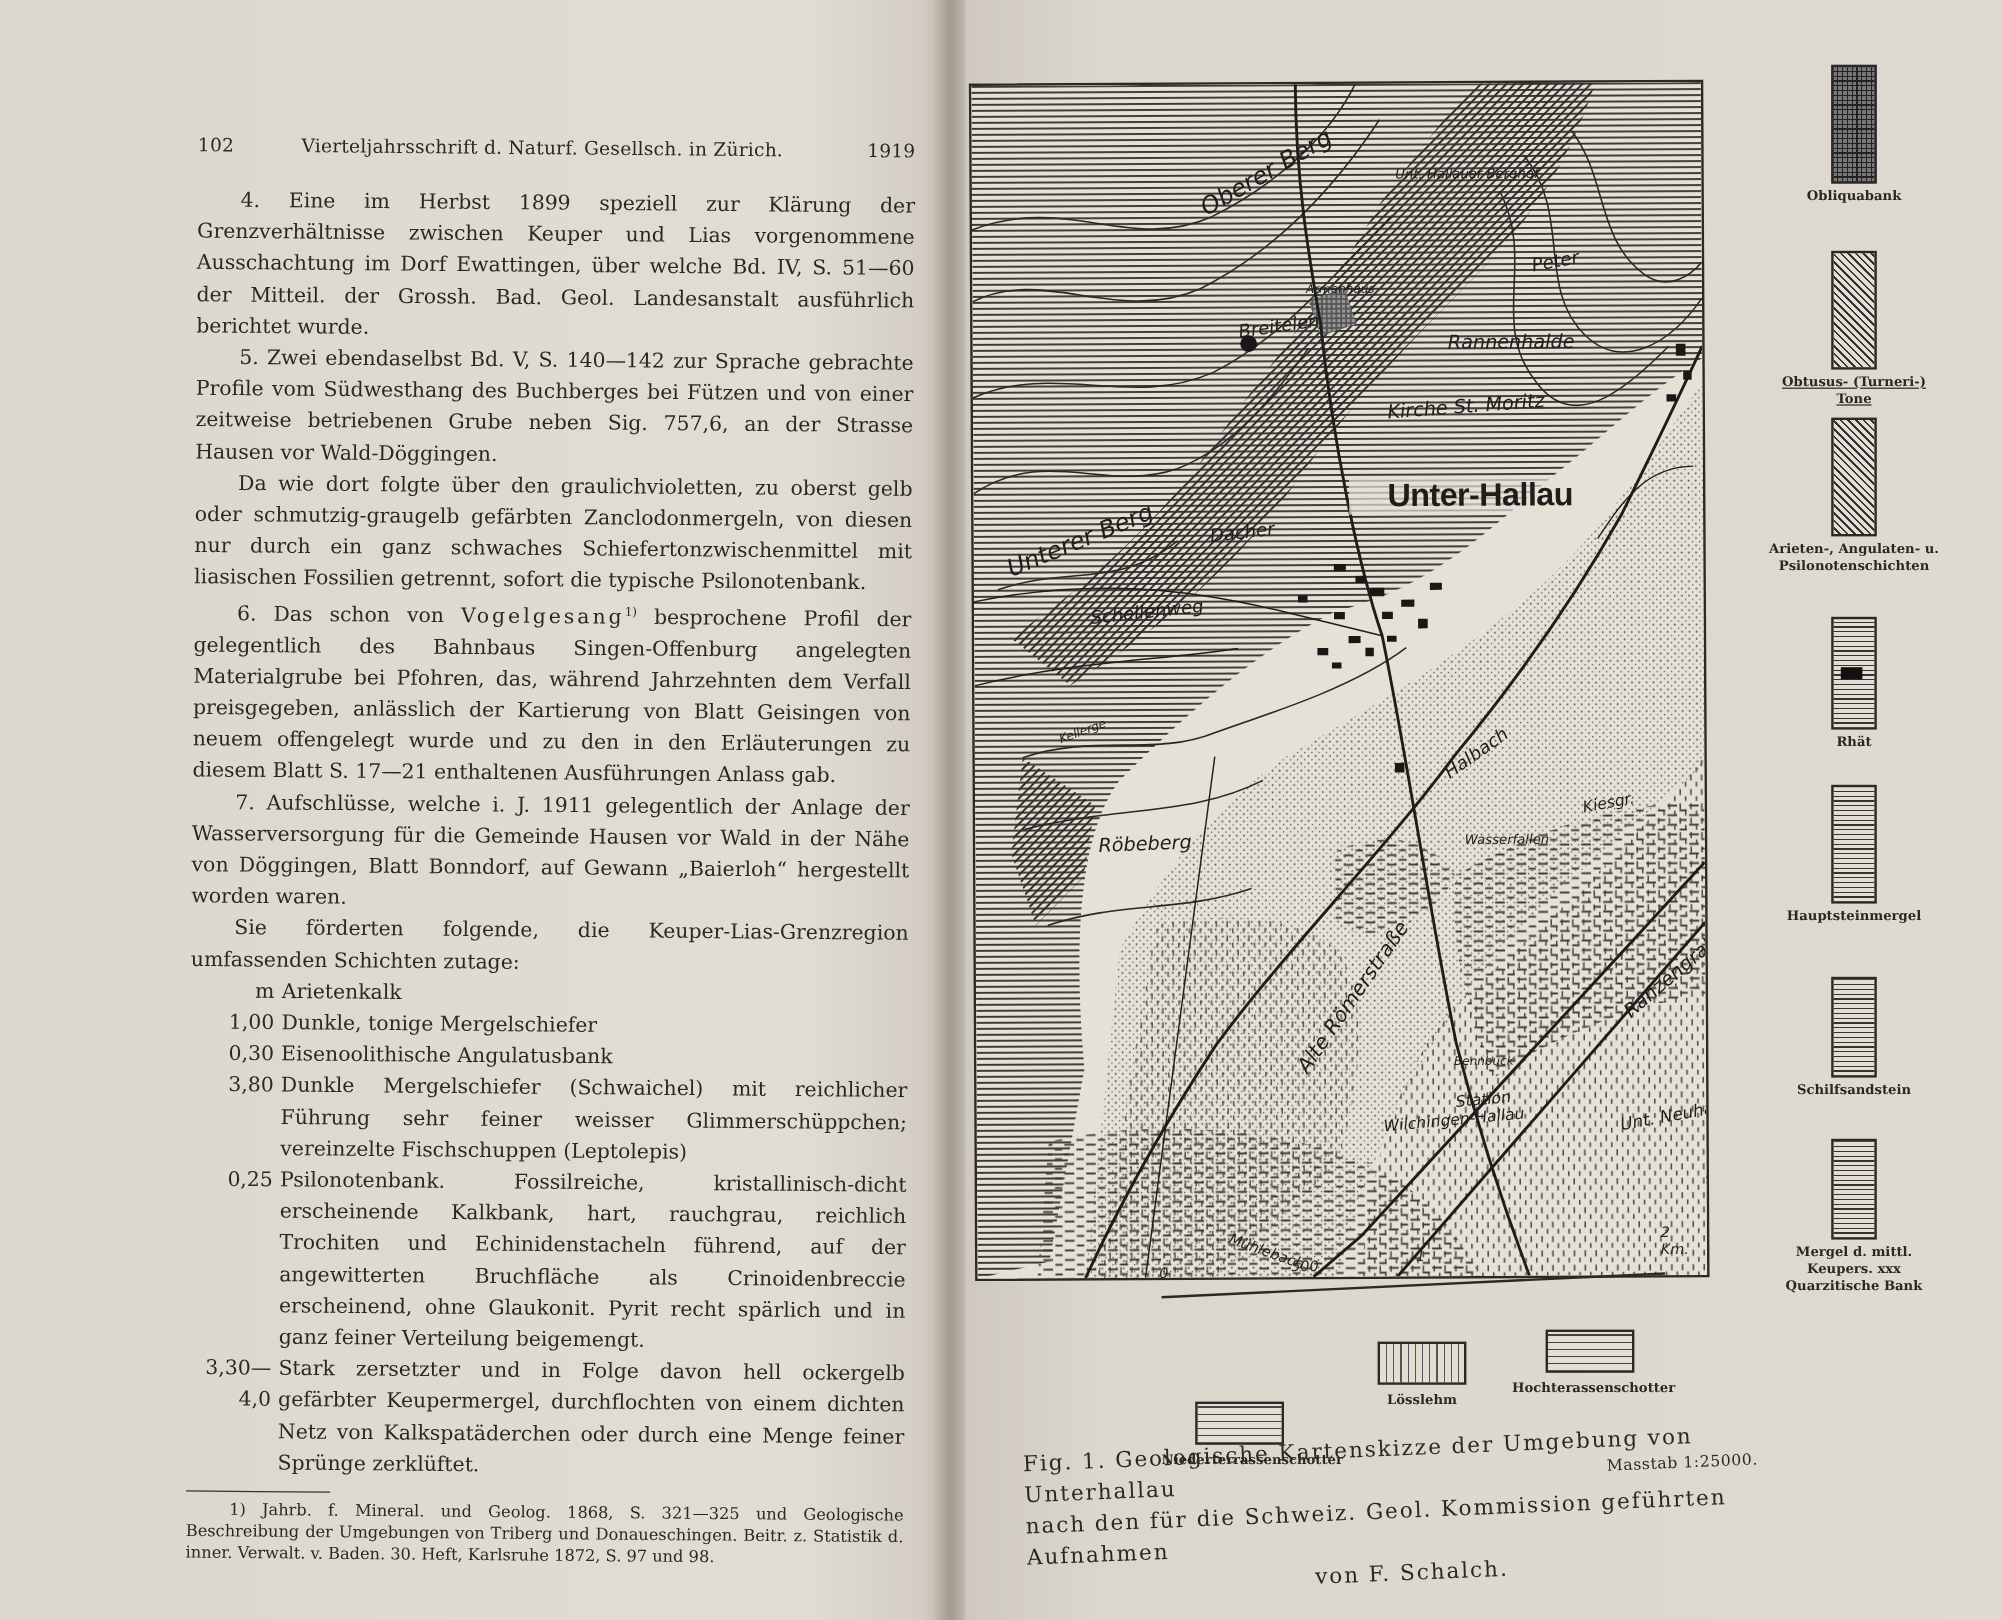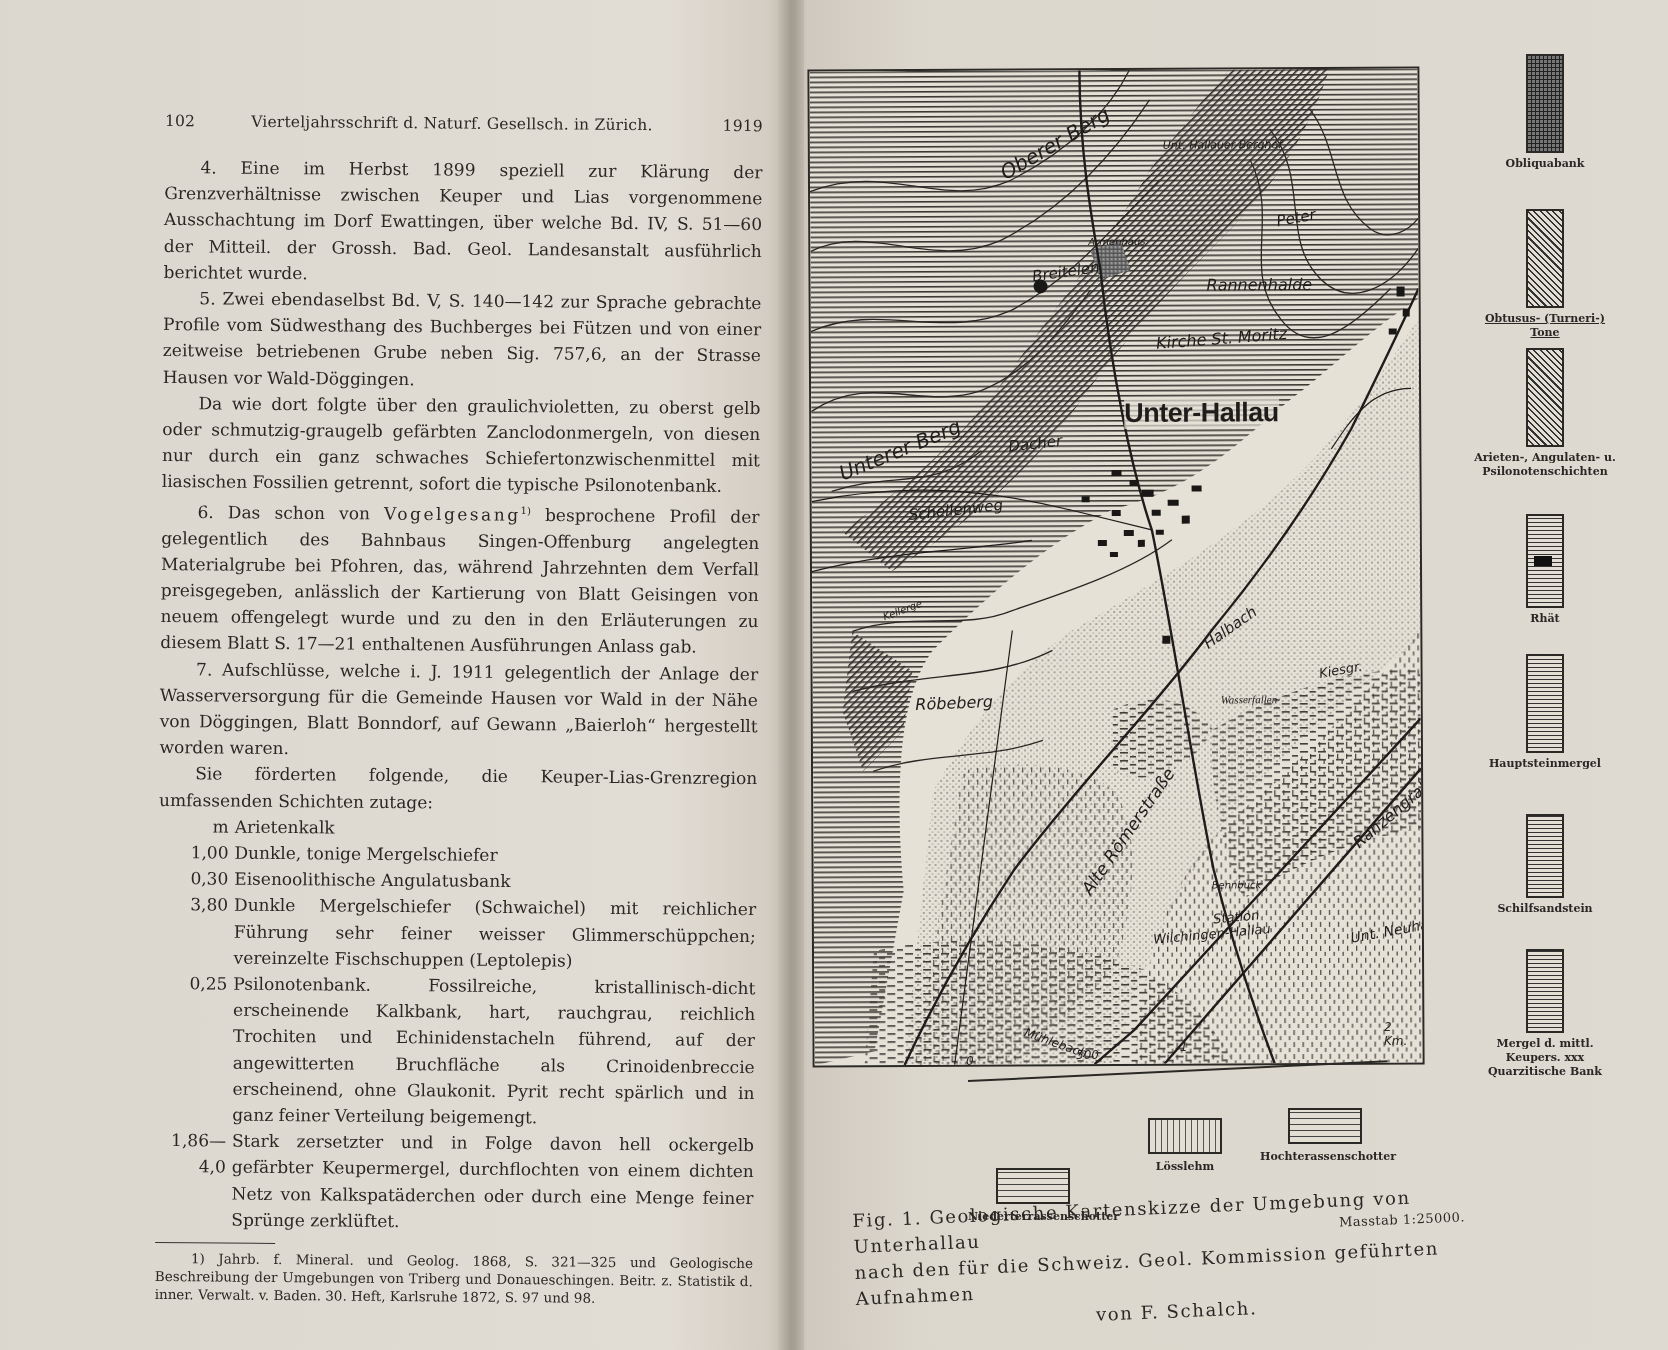--- a/index.html
+++ b/index.html
@@ -28,21 +28,21 @@
   .rule { width: 120px; border-top: 1px solid #333; margin: 10px 0 6px 0; }
   .footnote { font-size: 13.5px; line-height: 18px; text-align: justify; }
   .footnote p { margin: 0; text-indent: 36px; }
   .tilt1 { transform: rotate(0.5deg); transform-origin: left top; }
 
   
   .map-frame { position: absolute; left: 810px; top: 68px; width: 608px; height: 994px;
     border: 2px solid #2b2926; background: #e3ded4; overflow: hidden; transform: rotate(-0.3deg); }
   .map-frame svg { position: absolute; inset: 0; }
   .map-label { position: absolute; font-style: italic; font-family: "DejaVu Sans", sans-serif; color: #1f1d1b; white-space: nowrap; }
-  .map-label.big { font-style: normal; font-weight: bold; font-size: 27px; font-family: "Liberation Sans Narrow","Liberation Sans",sans-serif; letter-spacing: -0.5px; }
+  .map-label.big { font-style: normal; font-weight: bold; font-size: 27px; font-family: "Liberation Sans Narrow","Liberation Sans",sans-serif; letter-spacing: -0.5px; padding-left: 32px; }
 
   .legend-right { position: absolute; left: 1470px; top: 54px; width: 170px; }
   .legend-item { position: absolute; text-align: center; width: 150px; left: 0; }
   .legend-swatch { width: 34px; border: 2px solid #2b2926; margin: 0 auto 4px auto; background: #e3ded4; }
   .legend-label { font-size: 11px; font-weight: bold; line-height: 14px; font-family: "DejaVu Serif", serif; }
 
   .scale { position: absolute; left: 968px; top: 1046px; width: 420px; height: 50px; }
   .scale .line { position: absolute; left: 0; top: 34px; width: 420px; border-top: 2px solid #2b2926; transform: rotate(-2.7deg); transform-origin: left center; }
   .scale .tick { position: absolute; font-size: 12px; font-style: italic; font-family: "DejaVu Sans", sans-serif; }
 
@@ -97,21 +97,21 @@
         </li>
         <li>
           <span class="val">3,80</span>
           <span class="desc">Dunkle Mergelschiefer (Schwaichel) mit reichlicher Führung sehr feiner weisser Glimmerschüppchen; vereinzelte Fischschuppen (Leptolepis)</span>
         </li>
         <li>
           <span class="val">0,25</span>
           <span class="desc">Psilonotenbank. Fossilreiche, kristallinisch-dicht erscheinende Kalkbank, hart, rauchgrau, reichlich Trochiten und Echinidenstacheln führend, auf der angewitterten Bruchfläche als Crinoidenbreccie erscheinend, ohne Glaukonit. Pyrit recht spärlich und in ganz feiner Verteilung beigemengt.</span>
         </li>
         <li>
-          <span class="val">1,86—4,0</span>
+          <span class="val">3,30—4,0</span>
           <span class="desc">Stark zersetzter und in Folge davon hell ockergelb gefärbter Keupermergel, durchflochten von einem dichten Netz von Kalkspatäderchen oder durch eine Menge feiner Sprünge zerklüftet.</span>
         </li>
       </ul>
   </div>
   <div class="rule"></div>
   <div class="footnote">
     <p>1) Jahrb. f. Mineral. und Geolog. 1868, S. 321—325 und Geologische Beschreibung der Umgebungen von Triberg und Donaueschingen. Beitr. z. Statistik d. inner. Verwalt. v. Baden. 30. Heft, Karlsruhe 1872, S. 97 und 98.</p>
   </div>
 </div>
 
@@ -216,21 +216,21 @@
       <div class="map-label" style="left: 468px; top: 143px; font-size: 15px; transform: rotate(-10deg); transform-origin: left bottom;">Peter</div>
       <div class="map-label" style="left: 396px; top: 206px; font-size: 16px; transform: rotate(0deg); transform-origin: left bottom;">Rannenhalde</div>
       <div class="map-label" style="left: 346px; top: 264px; font-size: 16px; transform: rotate(-4deg); transform-origin: left bottom;">Kirche St. Moritz</div>
       <div class="map-label big" style="left: 313px; top: 328px; font-size: 27px; transform: rotate(0deg); transform-origin: left bottom; background: rgba(230, 225, 215, 0.7);">Unter-Hallau</div>
       <div class="map-label" style="left: 33px; top: 390px; font-size: 20px; transform: rotate(-22deg); transform-origin: left bottom;">Unterer Berg</div>
       <div class="map-label" style="left: 198px; top: 367px; font-size: 15px; transform: rotate(-6deg); transform-origin: left bottom;">Dacher</div>
       <div class="map-label" style="left: 98px; top: 435px; font-size: 15px; transform: rotate(-6deg); transform-origin: left bottom;">Schellenweg</div>
       <div class="map-label" style="left: 73px; top: 540px; font-size: 10px; transform: rotate(-20deg); transform-origin: left bottom;">Kellerge</div>
       <div class="map-label" style="left: 103px; top: 624px; font-size: 16px; transform: rotate(-2deg); transform-origin: left bottom;">Röbeberg</div>
       <div class="map-label" style="left: 398px; top: 565px; font-size: 15px; transform: rotate(-35deg); transform-origin: left bottom;">Halbach</div>
-      <div class="map-label" style="left: 408px; top: 624px; font-size: 11px; transform: rotate(0deg); transform-origin: left bottom; font-family: Liberation Serif, serif;">Wasserfallen</div>
+      <div class="map-label" style="left: 408px; top: 624px; font-size: 11px; transform: rotate(0deg); transform-origin: left bottom;">Wasserfallen</div>
       <div class="map-label" style="left: 508px; top: 597px; font-size: 13px; transform: rotate(-10deg); transform-origin: left bottom;">Kiesgr.</div>
       <div class="map-label" style="left: 280px; top: 808px; font-size: 17px; transform: rotate(-55deg); transform-origin: left bottom;">Alte Römerstraße</div>
       <div class="map-label" style="left: 548px; top: 764px; font-size: 16px; transform: rotate(-40deg); transform-origin: left bottom;">Ranzengraben</div>
       <div class="map-label" style="left: 398px; top: 810px; font-size: 10px; transform: rotate(0deg); transform-origin: left bottom;">Bennbuck</div>
       <div class="map-label" style="left: 608px; top: 797px; font-size: 13px; transform: rotate(-5deg); transform-origin: left bottom;">Kiesgr.</div>
       <div class="map-label" style="left: 400px; top: 842px; font-size: 13px; transform: rotate(-5deg); transform-origin: left bottom;">Station</div>
       <div class="map-label" style="left: 340px; top: 862px; font-size: 13px; transform: rotate(-5deg); transform-origin: left bottom;">Wilchingen-Hallau</div>
       <div class="map-label" style="left: 538px; top: 861px; font-size: 14px; transform: rotate(-10deg); transform-origin: left bottom;">Unt. Neuhaus</div>
       <div class="map-label" style="left: 608px; top: 910px; font-size: 10px; transform: rotate(-10deg); transform-origin: left bottom;">Stetzenwald</div>
       <div class="map-label" style="left: 208px; top: 954px; font-size: 12px; transform: rotate(20deg); transform-origin: left bottom;">Mühlebach</div>

